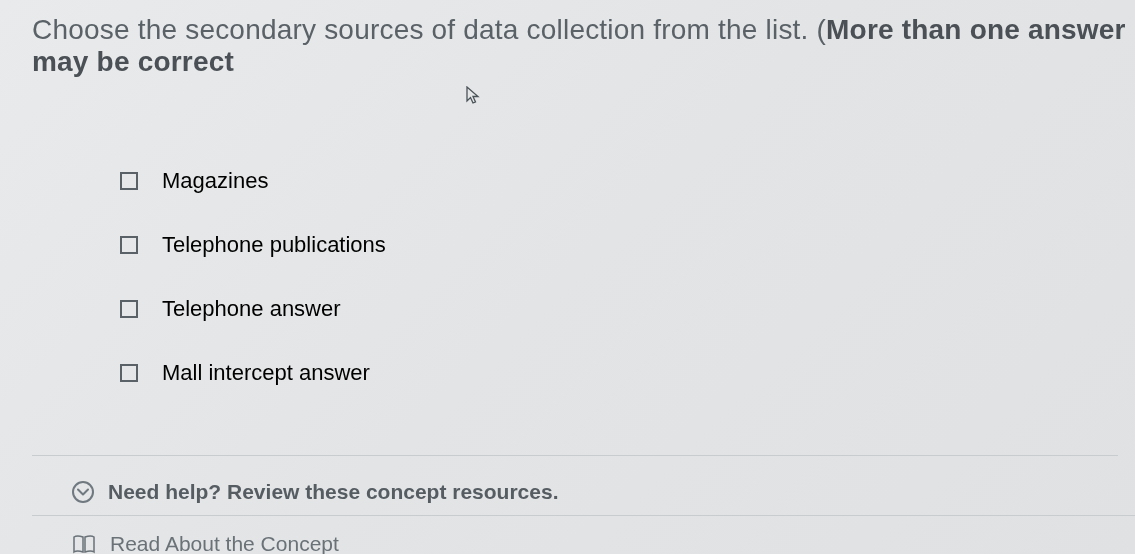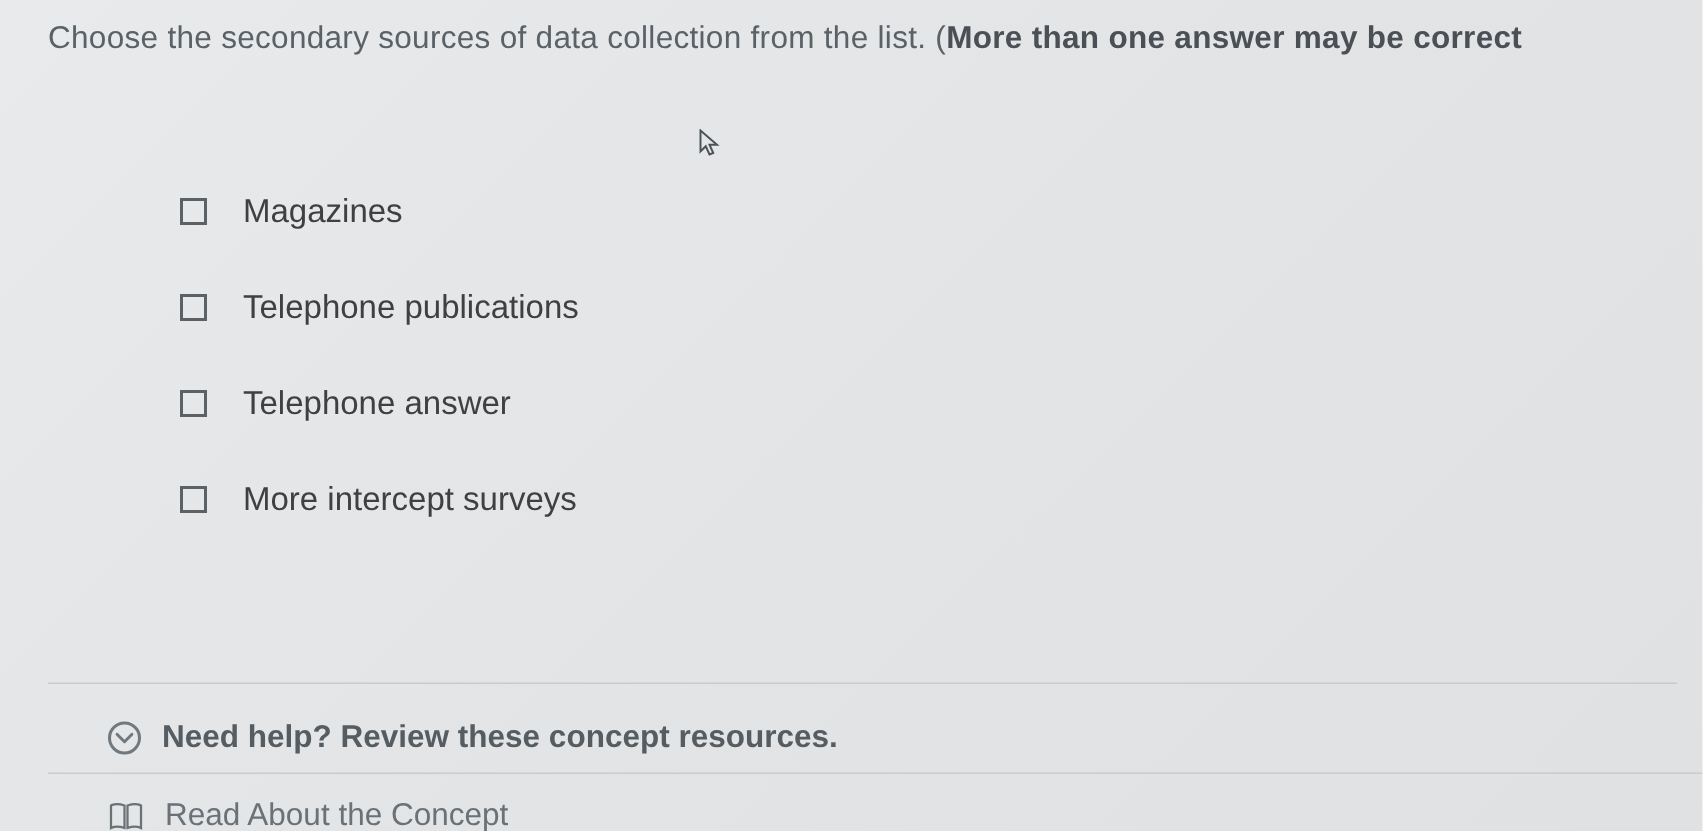--- a/index.html
+++ b/index.html
@@ -11,21 +11,21 @@
       font-family: -apple-system, BlinkMacSystemFont, "Segoe UI", Helvetica, Arial, sans-serif;
       background: linear-gradient(135deg, #e8eaeb 0%, #e2e4e5 50%, #dfe1e2 100%);
       width: 1135px;
       height: 554px;
       overflow: hidden;
       position: relative;
       color: #4a5358;
     }
     .question-prompt {
       padding: 14px 0 0 32px;
-      font-size: 21px;
+      font-size: 28px;
       color: #5a6268;
       font-weight: 400;
       letter-spacing: 0.2px;
     }
     .question-prompt .bold-part {
       font-weight: 700;
       color: #4a5055;
     }
     .options-container {
       margin-top: 90px;
@@ -40,21 +40,21 @@
       width: 18px;
       height: 18px;
       border: 2.5px solid #5a6268;
       background: transparent;
       margin-right: 24px;
       flex-shrink: 0;
       cursor: pointer;
     }
     .option-label {
       font-size: 22px;
-      color: #404040;
+      color: #000000;
       font-weight: 400;
       text-align: right;
     }
     .help-section {
       position: absolute;
       bottom: 50px;
       left: 32px;
       right: 17px;
       border-top: 1px solid #c8cccf;
       padding-top: 24px;
@@ -140,21 +140,21 @@
   <div class="option-row">
     <div class="checkbox"></div>
     <div class="option-label">Telephone publications</div>
   </div>
   <div class="option-row">
     <div class="checkbox"></div>
     <div class="option-label">Telephone answer</div>
   </div>
   <div class="option-row">
     <div class="checkbox"></div>
-    <div class="option-label">More intercept surveys</div>
+    <div class="option-label">Mall intercept answer</div>
   </div>
 </div>
 
 <div class="help-section">
   <div class="help-icon">
     <svg viewBox="0 0 12 8">
       <path d="M1 1.5 L6 6.5 L11 1.5" fill="none" stroke="#707880" stroke-width="2" stroke-linecap="round" stroke-linejoin="round"></path>
     </svg>
   </div>
   <div class="help-text">Need help? Review these concept resources.</div>

